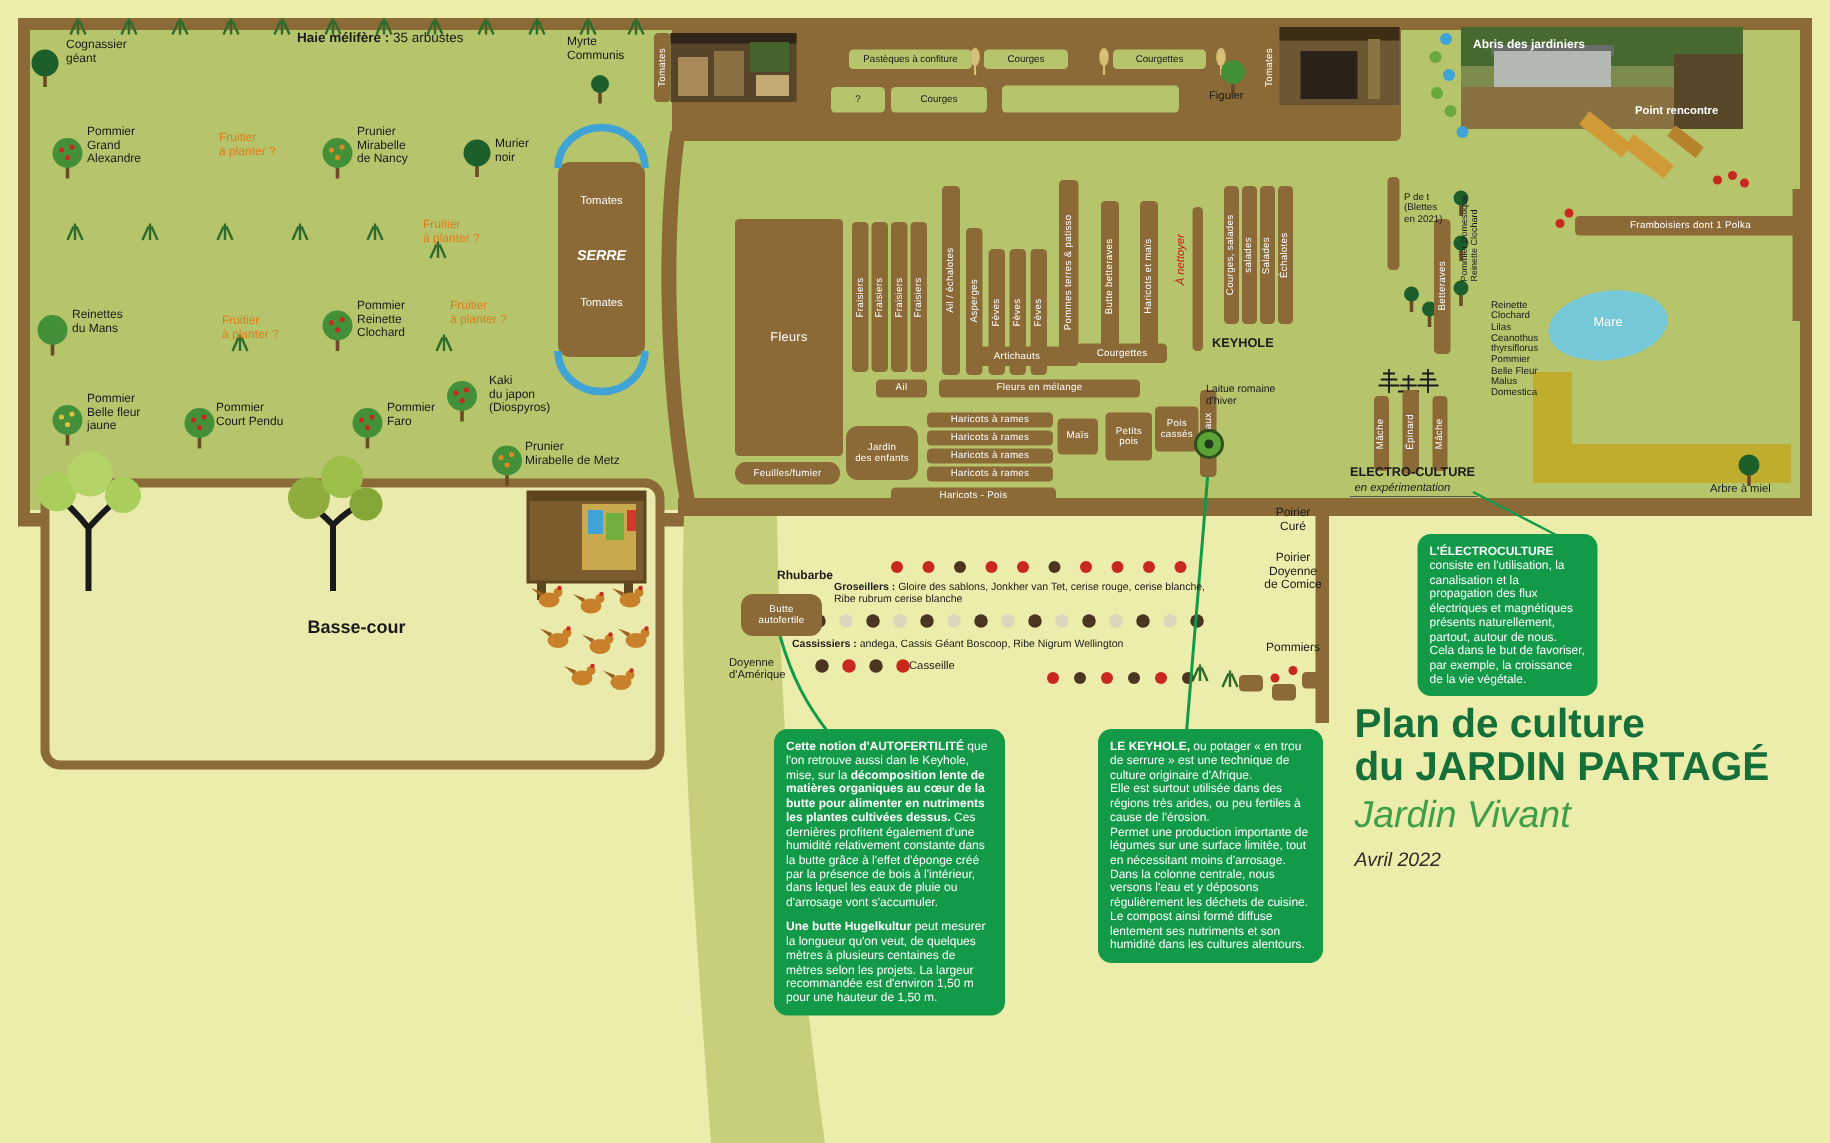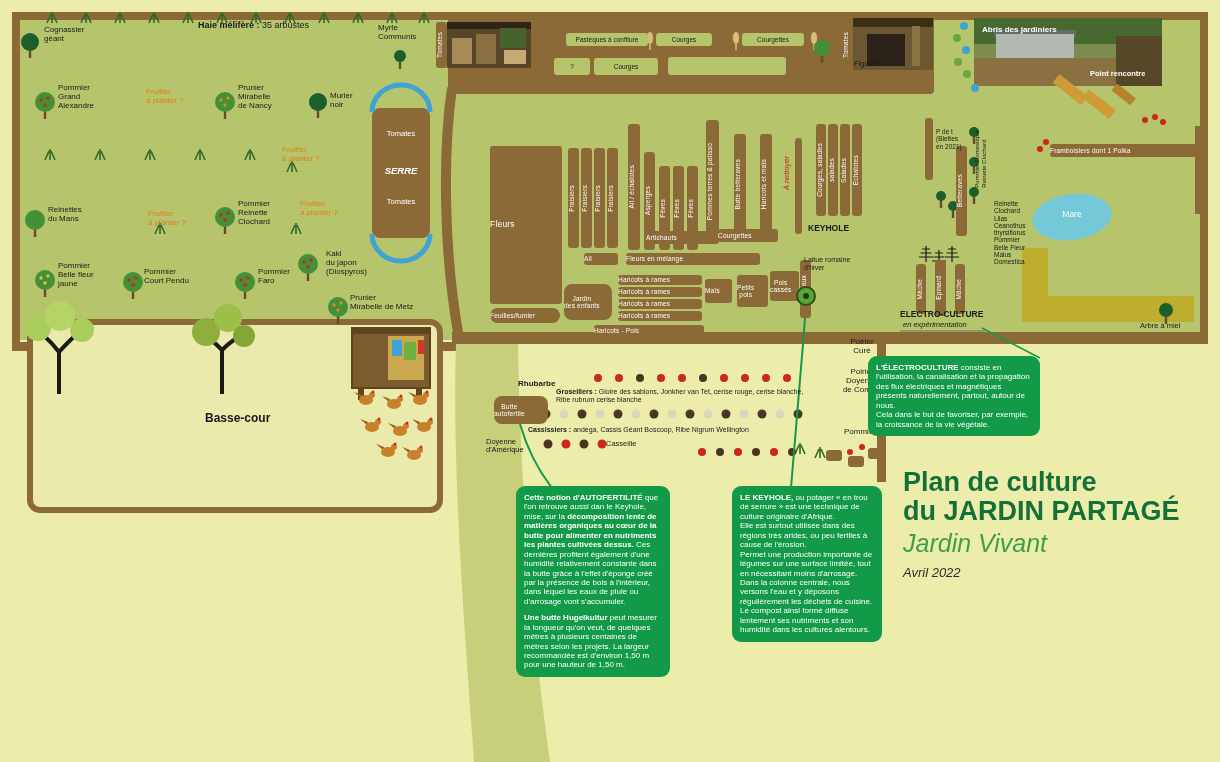--- a/index.html
+++ b/index.html
@@ -5,31 +5,31 @@
   *{margin:0;padding:0;box-sizing:border-box}
   html,body{width:1220px;height:762px;font-family:"Liberation Sans",sans-serif}
   #canvas{position:relative;width:1220px;height:762px;background:#ecedaa;overflow:hidden}
   #base{position:absolute;left:0;top:0;z-index:0}
   #gen{position:absolute;left:0;top:0;width:100%;height:100%;z-index:2}
   .lbl{position:absolute;font-size:8px;line-height:1.12;color:#1a1a1a;white-space:pre-line;z-index:3}
   .c-o{color:#e07d1a}.c-r{color:#c42015}.c-w{color:#fff}
   .bold{font-weight:bold}.ital{font-style:italic}
   .lbl.vl{display:flex;align-items:center;justify-content:center}
   .lbl.vl span{writing-mode:vertical-rl;transform:rotate(180deg);white-space:pre}
-  .bed{position:absolute;background:#8b6a37;border-radius:3px;display:flex;align-items:center;text-align:center;overflow:hidden;z-index:2}
+  .bed{position:absolute;background:#8b6a37;border-radius:3px;display:flex;align-items:center;justify-content:center;text-align:center;overflow:hidden;z-index:2}
   .bed span{color:#fff;font-size:6.5px;line-height:1.1;white-space:pre-line;letter-spacing:.2px}
   .bed.v span{writing-mode:vertical-rl;transform:rotate(180deg);white-space:nowrap}
   .bed.rd{border-radius:8px}
   .pill{position:absolute;background:#b6c46c;border-radius:3px;display:flex;align-items:center;justify-content:center;z-index:2}
   .pill span{font-size:6.5px;color:#1a1a1a;white-space:nowrap}
   .callout{position:absolute;background:#129a49;border-radius:9px;color:#fff;padding:7px 8px;font-size:8px;line-height:1.18;z-index:5}
   .rich{white-space:pre-line}
   #co-autofert{left:516px;top:486px;width:154px}
   #co-keyhole{left:732px;top:486px;width:150px}
-  #co-electro{left:868px;top:356px;width:172px}
+  #co-electro{left:945px;top:356px;width:120px}
   #titleblock{position:absolute;left:903px;top:468px;width:312px;color:#156f39;z-index:4}
   .t1{font-size:27px;font-weight:bold;line-height:1.07}
   .t2{font-size:25px;font-style:italic;color:#3f9e49;margin-top:3px}
   .t3{font-size:19px;font-weight:bold;font-style:italic;margin-top:17px}
   .t4{font-size:13px;font-style:italic;color:#2b2b2b;margin-top:7px}
   #khc{position:absolute;left:796px;top:286px;width:20px;height:20px;border-radius:50%;background:#5aa434;border:2px solid #2e4f1d;z-index:4}
   #khc::after{content:"";position:absolute;left:5px;top:5px;width:6px;height:6px;border-radius:50%;background:#20391a}
 </style>
 </head>
 <body>
@@ -369,21 +369,21 @@
 jaune</div>
       <div class="lbl" style="left: 144px; top: 268px; font-size: 8px;">Pommier
 Court Pendu</div>
       <div class="lbl" style="left: 258px; top: 268px; font-size: 8px;">Pommier
 Faro</div>
       <div class="lbl" style="left: 350px; top: 294px; font-size: 8px;">Prunier
 Mirabelle de Metz</div>
       <div class="lbl bold" style="left: 205px; top: 412px; font-size: 12px;">Basse-cour</div>
       <div class="lbl" style="left: 378px; top: 24px; font-size: 8px;">Myrte
 Communis</div>
-      <div class="lbl" style="left: 806px; top: 60px; font-size: 7.5px; margin-left: 48px;">Figuier</div>
+      <div class="lbl" style="left: 806px; top: 60px; font-size: 7.5px;">Figuier</div>
       <div class="lbl c-w" style="left: 372px; top: 130px; font-size: 7.5px; width: 58px; text-align: center;">Tomates</div>
       <div class="lbl c-w bold ital" style="left: 372px; top: 166px; font-size: 9.5px; width: 58px; text-align: center;">SERRE</div>
       <div class="lbl c-w" style="left: 372px; top: 198px; font-size: 7.5px; width: 58px; text-align: center;">Tomates</div>
       <div class="lbl bold" style="left: 808px; top: 224px; font-size: 8.5px;">KEYHOLE</div>
       <div class="lbl" style="left: 804px; top: 256px; font-size: 7px;">Laitue romaine
 d'hiver</div>
       <div class="lbl" style="left: 936px; top: 128px; font-size: 6.5px;">P de t
 (Blettes
 en 2021)</div>
       <div class="lbl" style="left: 994px; top: 200px; font-size: 6.5px;">Reinette

